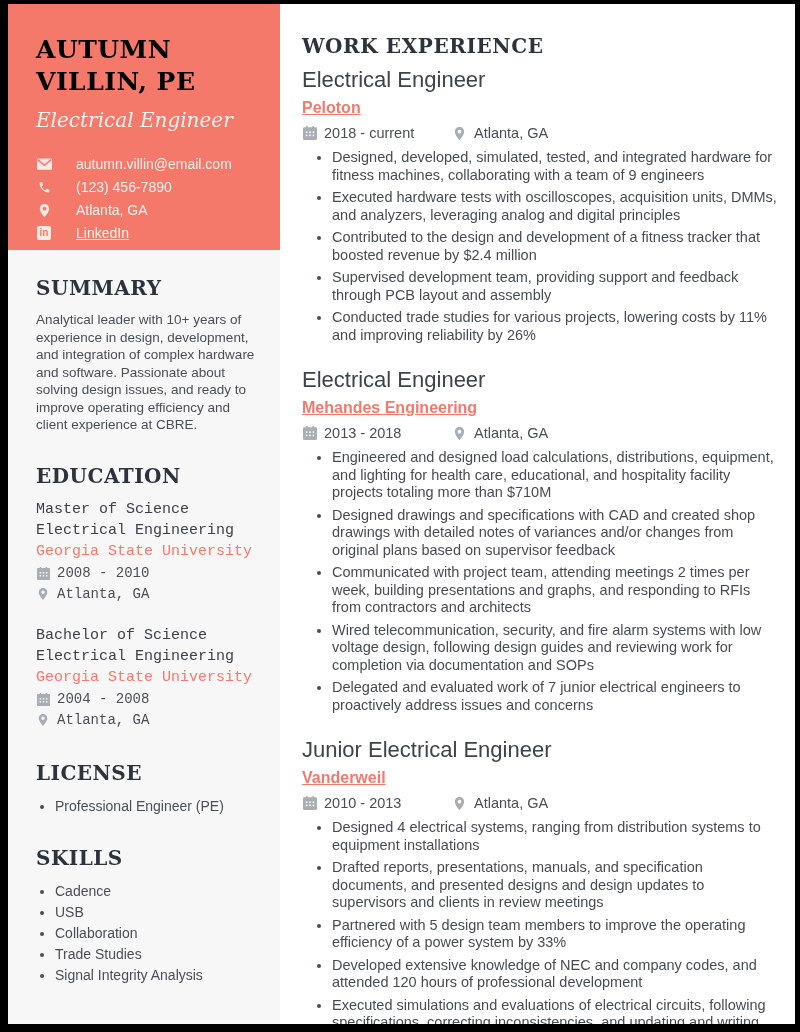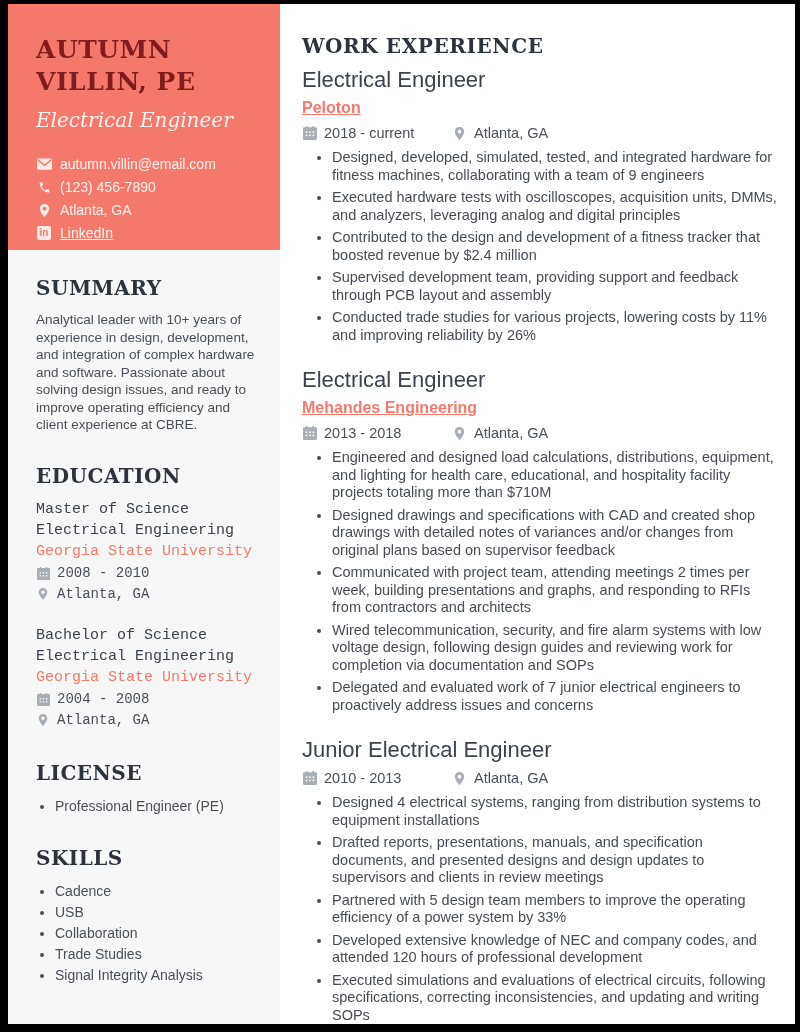--- a/index.html
+++ b/index.html
@@ -13,28 +13,28 @@
     background:#fff;display:flex;overflow:hidden;
   }
   
   .sidebar{width:272px;min-width:272px;background:#f7f7f8;display:flex;flex-direction:column;}
   .hero{
     background:#f5796b;color:#fff;height:246px;box-sizing:border-box;
     padding:30px 24px 0 28px;
   }
   .hero h1{
     margin:0;font-family:"DejaVu Serif","Liberation Serif",serif;
-    font-size:25px;line-height:32px;letter-spacing:.5px;font-weight:700;color:#7f1d1d;
+    font-size:25px;line-height:32px;letter-spacing:.5px;font-weight:700;color:#000000;
   }
   .hero .role{
     margin-top:10px;font-family:"DejaVu Serif","Liberation Serif",serif;
     font-style:italic;font-size:20px;color:#fdf3f0;font-weight:400;
   }
   .contact{margin-top:24px;}
-  .contact .crow{display:flex;align-items:center;margin-bottom:7px;font-size:14px;color:#fdf3f0;}
+  .contact .crow{display:flex;align-items:center;margin-bottom:7px;font-size:14px;color:#fdf3f0;gap:16px;}
   .contact .cicon{width:16px;height:16px;margin-right:8px;display:flex;align-items:center;justify-content:center;color:#fbe9e4;}
   .contact a{color:#fdf3f0;text-decoration:underline;}
   .li-badge{
     width:14px;height:14px;background:#fbe9e4;border-radius:2px;color:#f5796b;
     font-size:10px;font-weight:700;display:flex;align-items:center;justify-content:center;line-height:1;
   }
   .side-body{padding:26px 24px 0 28px;}
   .sheading{
     font-family:"DejaVu Serif","Liberation Serif",serif;font-weight:700;
     font-size:20px;letter-spacing:.5px;color:#2d333c;margin:0 0 11px 0;
@@ -280,20 +280,21 @@
         <li>Engineered and designed load calculations, distributions, equipment, and lighting for health care, educational, and hospitality facility projects totaling more than $710M</li>
         <li>Designed drawings and specifications with CAD and created shop drawings with detailed notes of variances and/or changes from original plans based on supervisor feedback</li>
         <li>Communicated with project team, attending meetings 2 times per week, building presentations and graphs, and responding to RFIs from contractors and architects</li>
         <li>Wired telecommunication, security, and fire alarm systems with low voltage design, following design guides and reviewing work for completion via documentation and SOPs</li>
         <li>Delegated and evaluated work of 7 junior electrical engineers to proactively address issues and concerns</li>
       </ul>
     </section>
 
     <section class="job">
       <h3 class="job-title">Junior Electrical Engineer</h3>
+      <div class="job-company">Vanderweil</div>
       <div class="job-meta">
         <span class="dates">
           <span class="gicon">
             <svg width="14" height="14" viewBox="0 0 14 14">
                 <path fill="currentColor" d="M3 0h1.6v2.4H3zM9.4 0H11v2.4H9.4zM1.2 1.2h11.6c.7 0 1.2.5 1.2 1.2v10.4c0 .7-.5 1.2-1.2 1.2H1.2c-.7 0-1.2-.5-1.2-1.2V2.4c0-.7.5-1.2 1.2-1.2z"></path>
                 <g fill="#fff">
                   <rect x="2.8" y="5.4" width="1.6" height="1.6"></rect>
                   <rect x="6.2" y="5.4" width="1.6" height="1.6"></rect>
                   <rect x="9.6" y="5.4" width="1.6" height="1.6"></rect>
                   <rect x="2.8" y="8.6" width="1.6" height="1.6"></rect>

